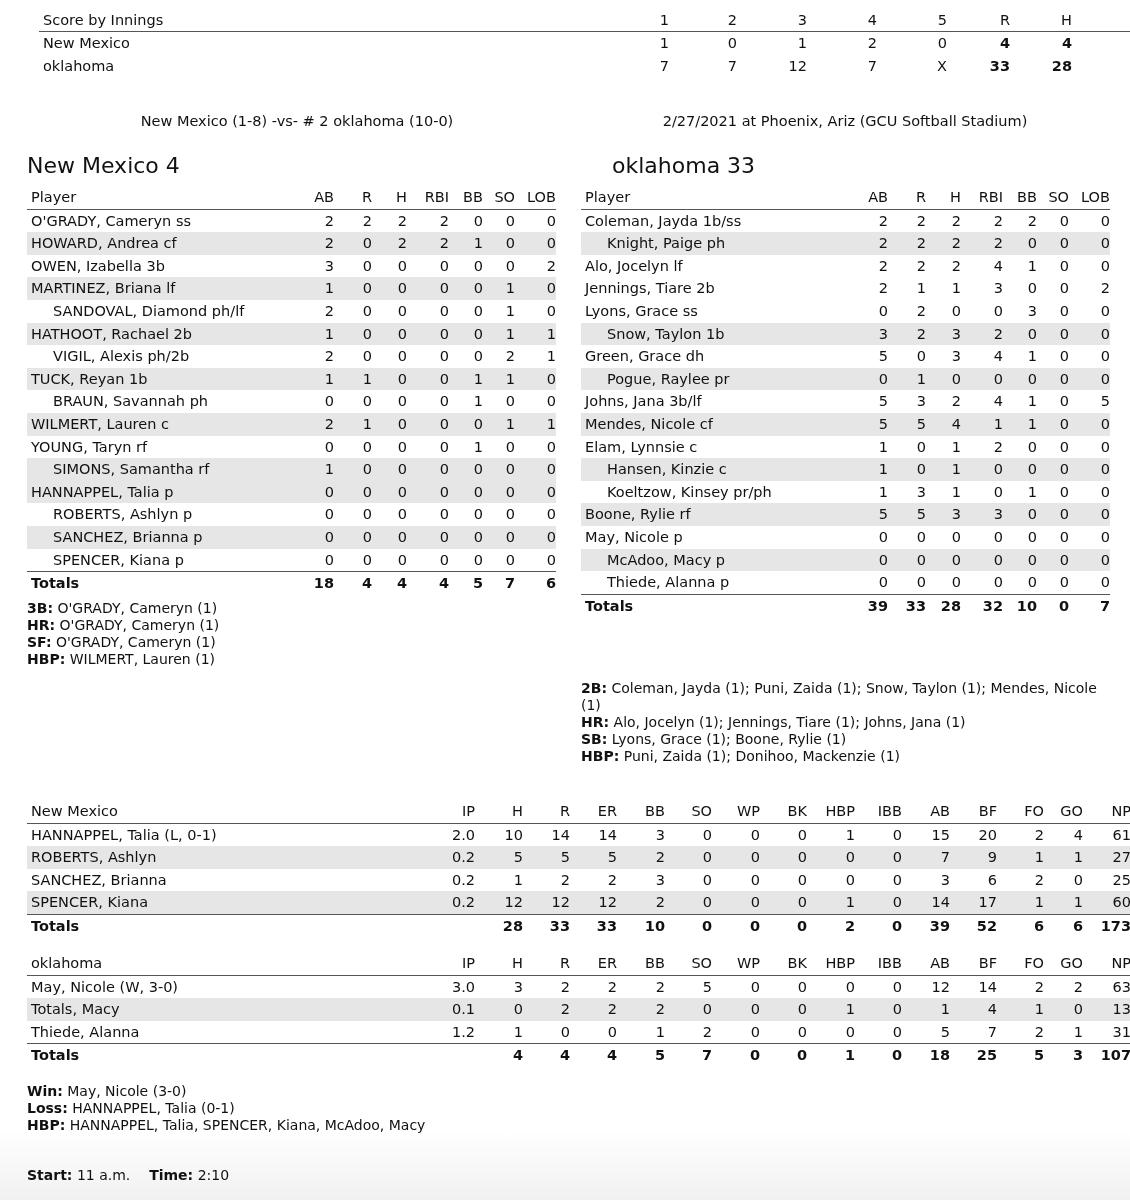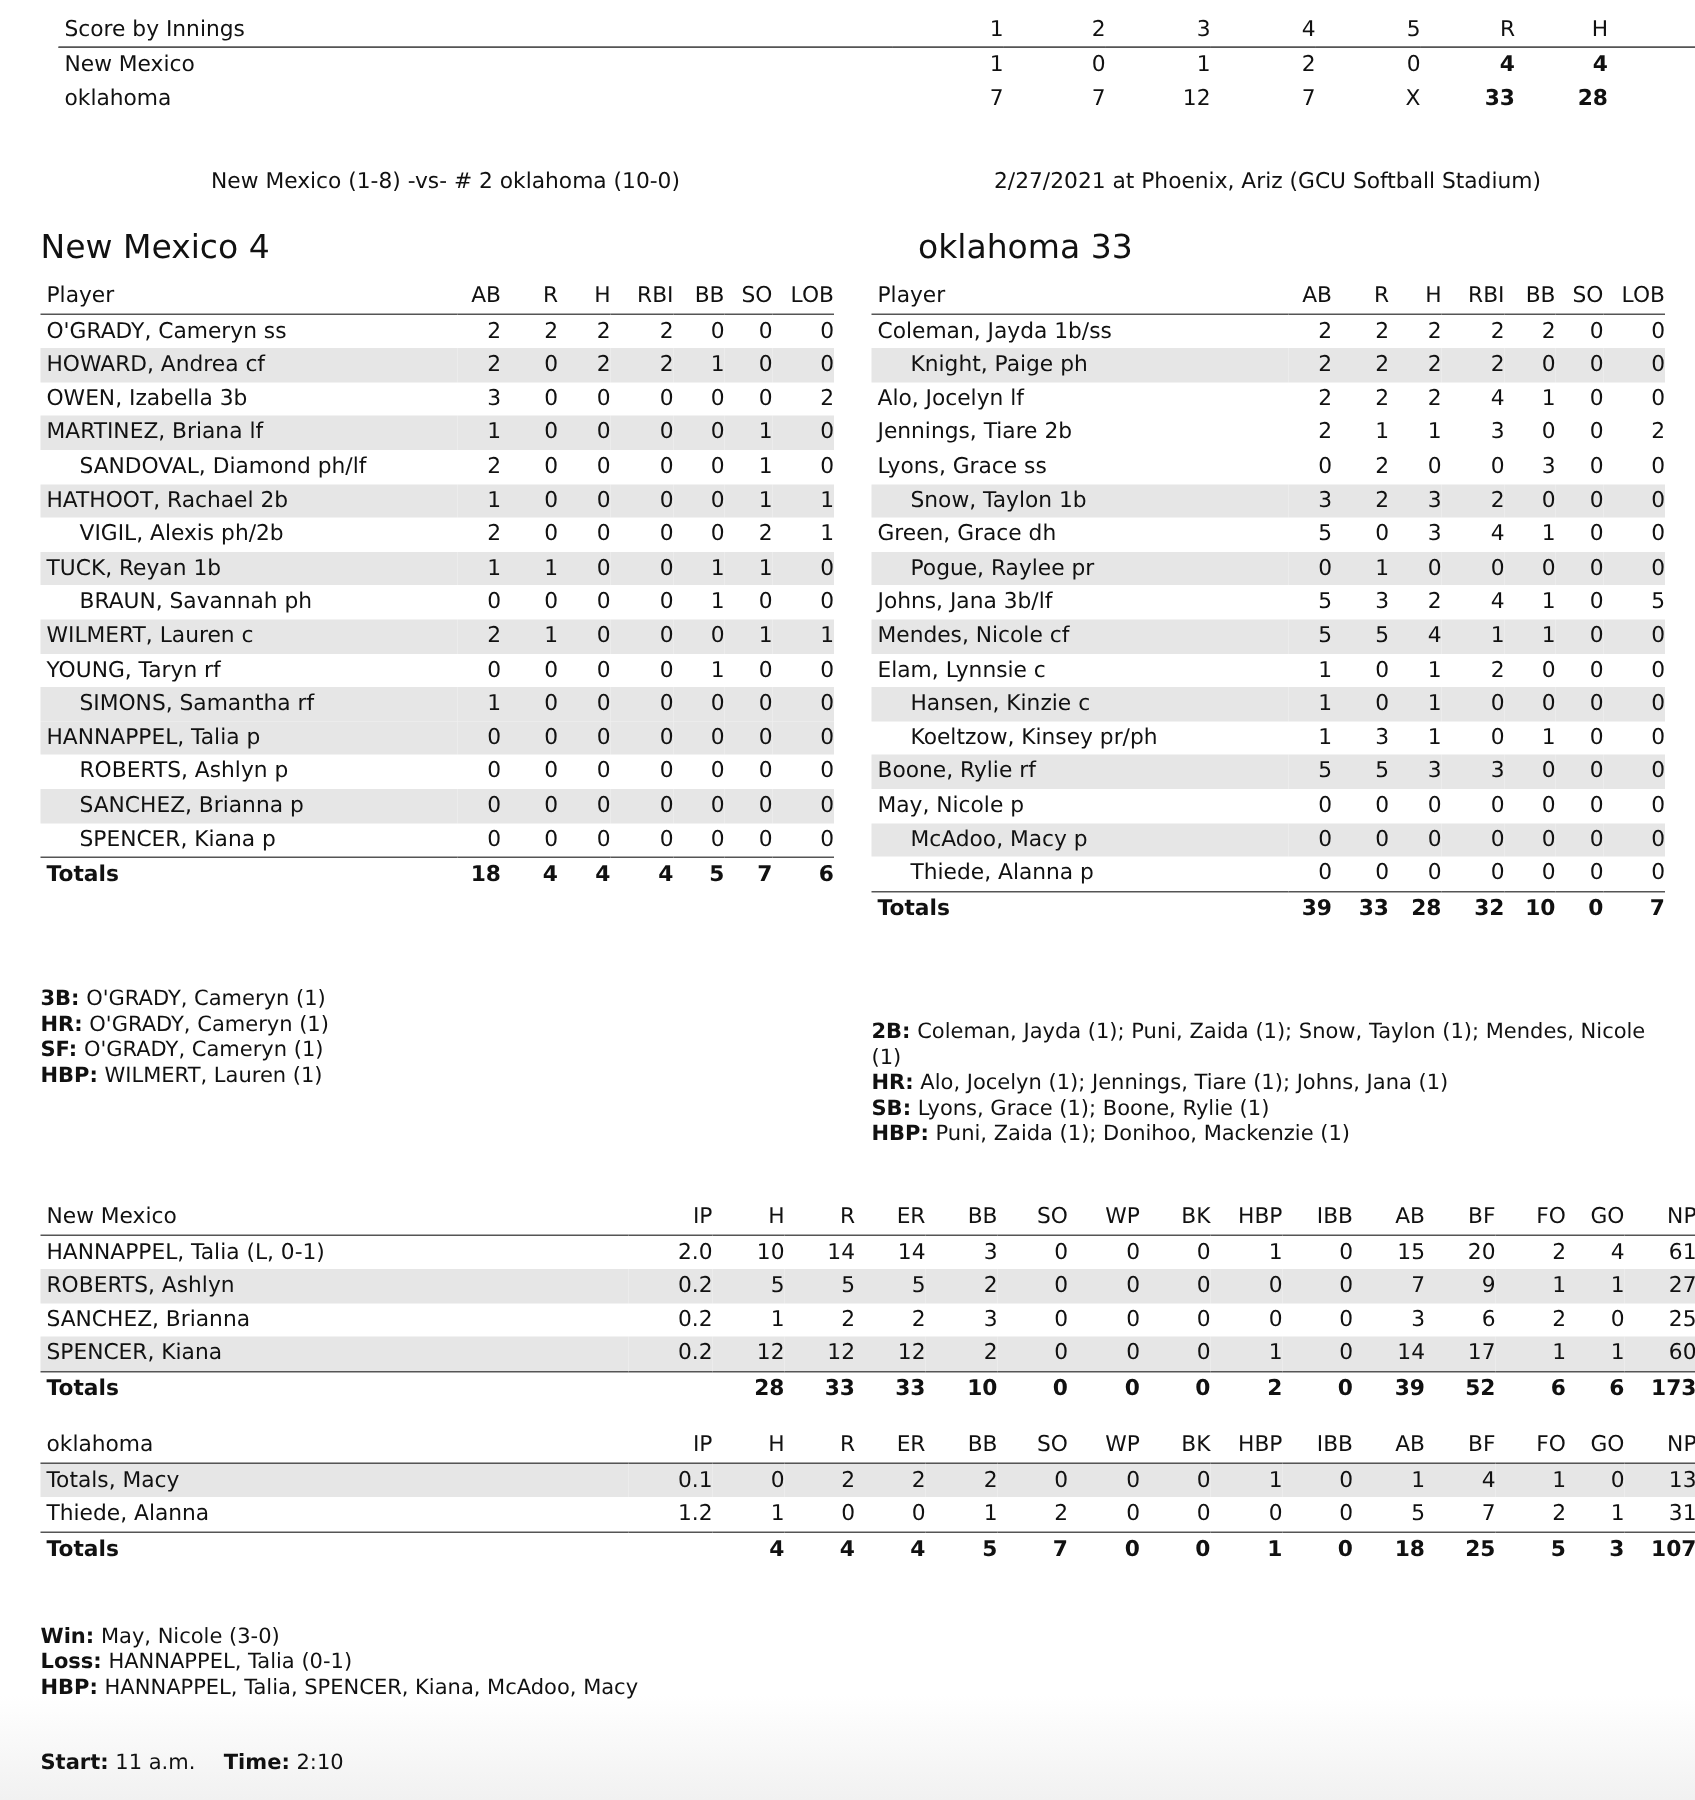--- a/index.html
+++ b/index.html
@@ -497,21 +497,21 @@
         <td class="bold">33</td>
         <td class="bold">28</td>
         <td class="bold">32</td>
         <td class="bold">10</td>
         <td class="bold">0</td>
         <td class="bold">7</td>
       </tr>
     </tbody>
 </table>
 
-<div class="abs notes" id="home-notes" style="left:27px;top:658px;width:530px;">
+<div class="abs notes" id="home-notes" style="left:27px;top:600px;width:530px;">
     <div><b>3B:</b> <span>O'GRADY, Cameryn (1)</span></div>
     <div><b>HR:</b> <span>O'GRADY, Cameryn (1)</span></div>
     <div><b>SF:</b> <span>O'GRADY, Cameryn (1)</span></div>
     <div><b>HBP:</b> <span>WILMERT, Lauren (1)</span></div>
   </div>
 <div class="abs notes" id="away-notes" style="left:581px;top:680px;width:529px;">
     <div><b>2B:</b> <span>Coleman, Jayda (1); Puni, Zaida (1); Snow, Taylon (1); Mendes, Nicole (1)</span></div>
     <div><b>HR:</b> <span>Alo, Jocelyn (1); Jennings, Tiare (1); Johns, Jana (1)</span></div>
     <div><b>SB:</b> <span>Lyons, Grace (1); Boone, Rylie (1)</span></div>
     <div><b>HBP:</b> <span>Puni, Zaida (1); Donihoo, Mackenzie (1)</span></div>
@@ -683,20 +683,38 @@
         <th>HBP</th>
         <th>IBB</th>
         <th>AB</th>
         <th>BF</th>
         <th>FO</th>
         <th>GO</th>
         <th>NP</th>
       </tr>
     </thead>
   <tbody>
+      <tr>
+        <td class="name">May, Nicole (W, 3-0)</td>
+        <td>3.0</td>
+        <td>3</td>
+        <td>2</td>
+        <td>2</td>
+        <td>2</td>
+        <td>5</td>
+        <td>0</td>
+        <td>0</td>
+        <td>0</td>
+        <td>0</td>
+        <td>12</td>
+        <td>14</td>
+        <td>2</td>
+        <td>2</td>
+        <td>63</td>
+      </tr>
       <tr class="shade">
         <td class="name">Totals, Macy</td>
         <td>0.1</td>
         <td>0</td>
         <td>2</td>
         <td>2</td>
         <td>2</td>
         <td>0</td>
         <td>0</td>
         <td>0</td>

